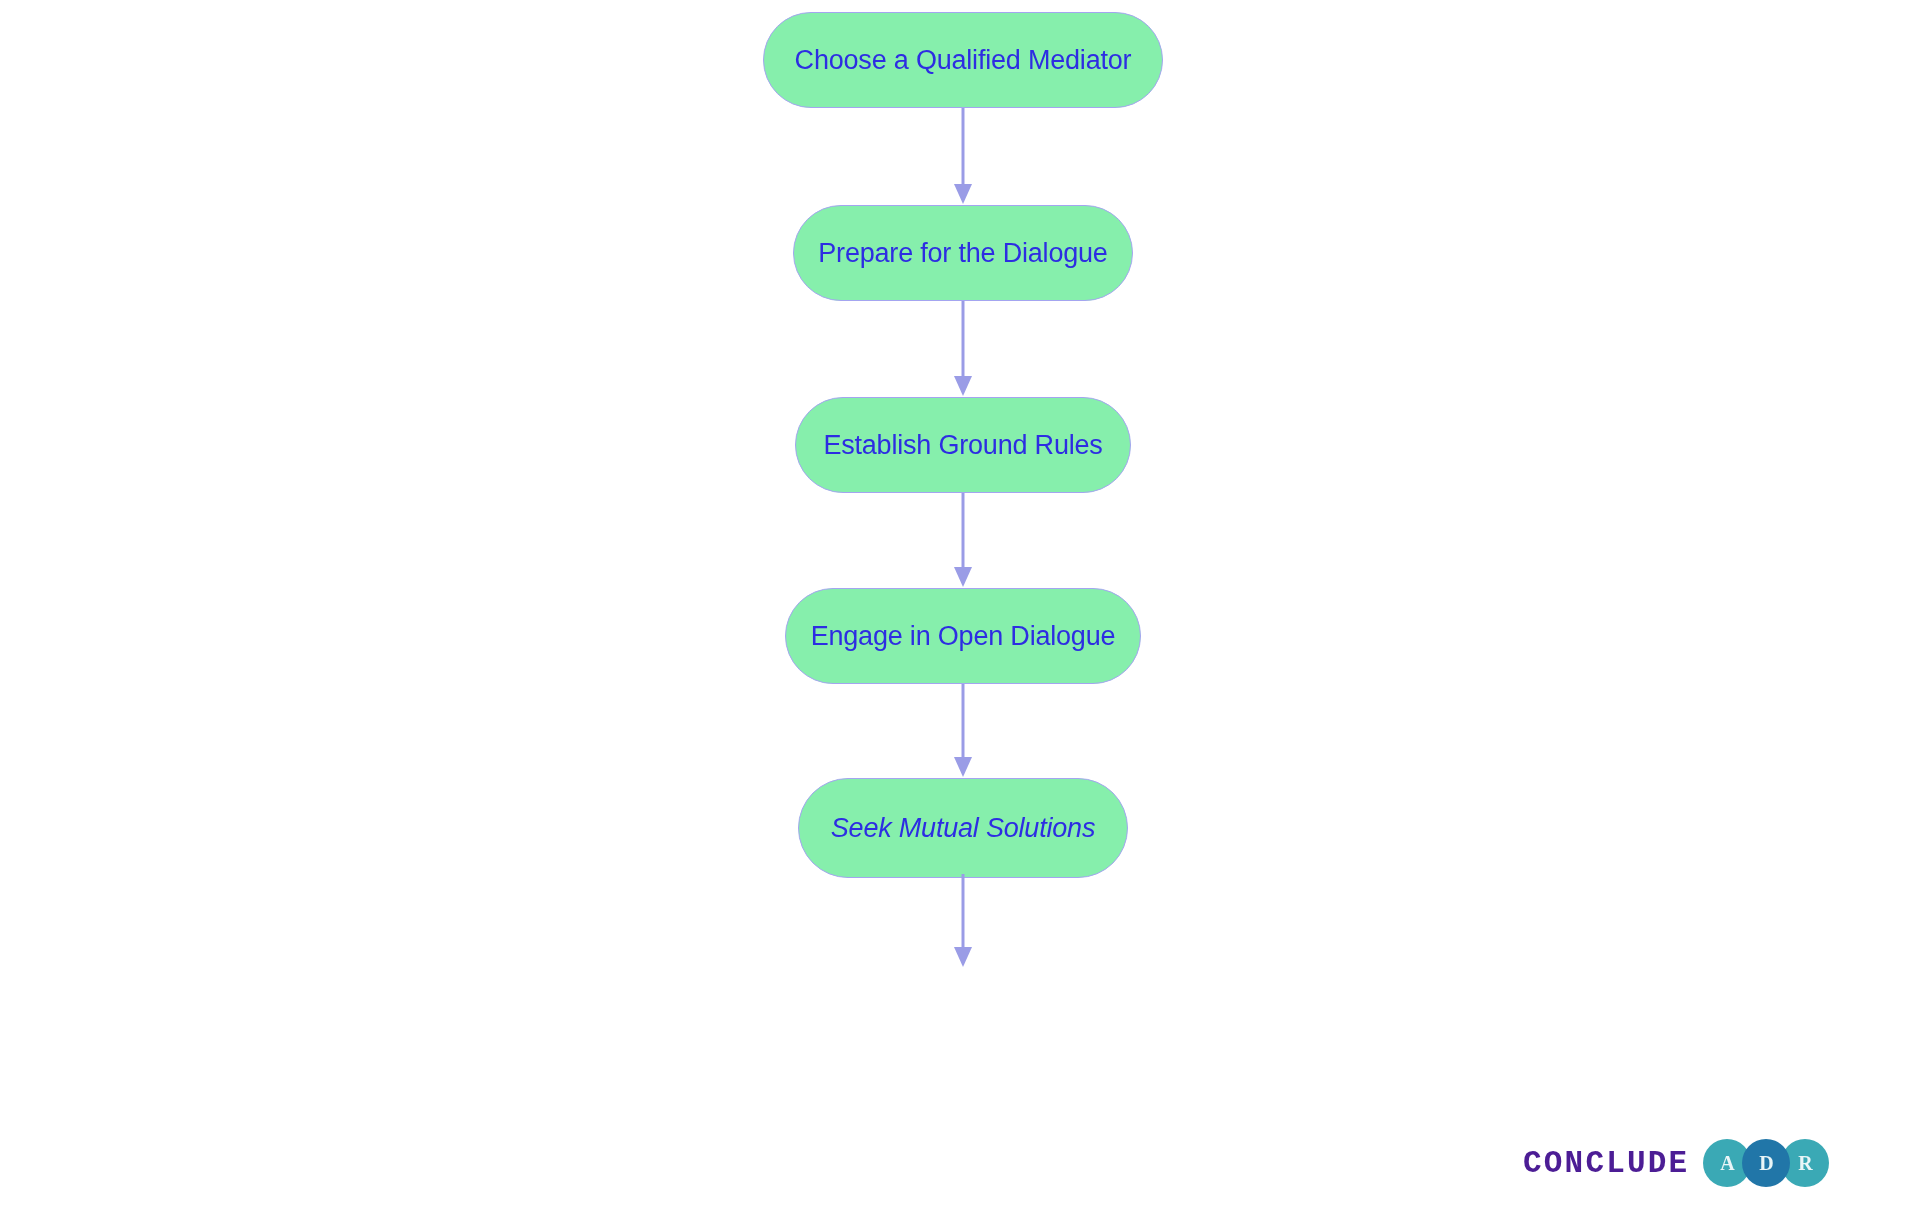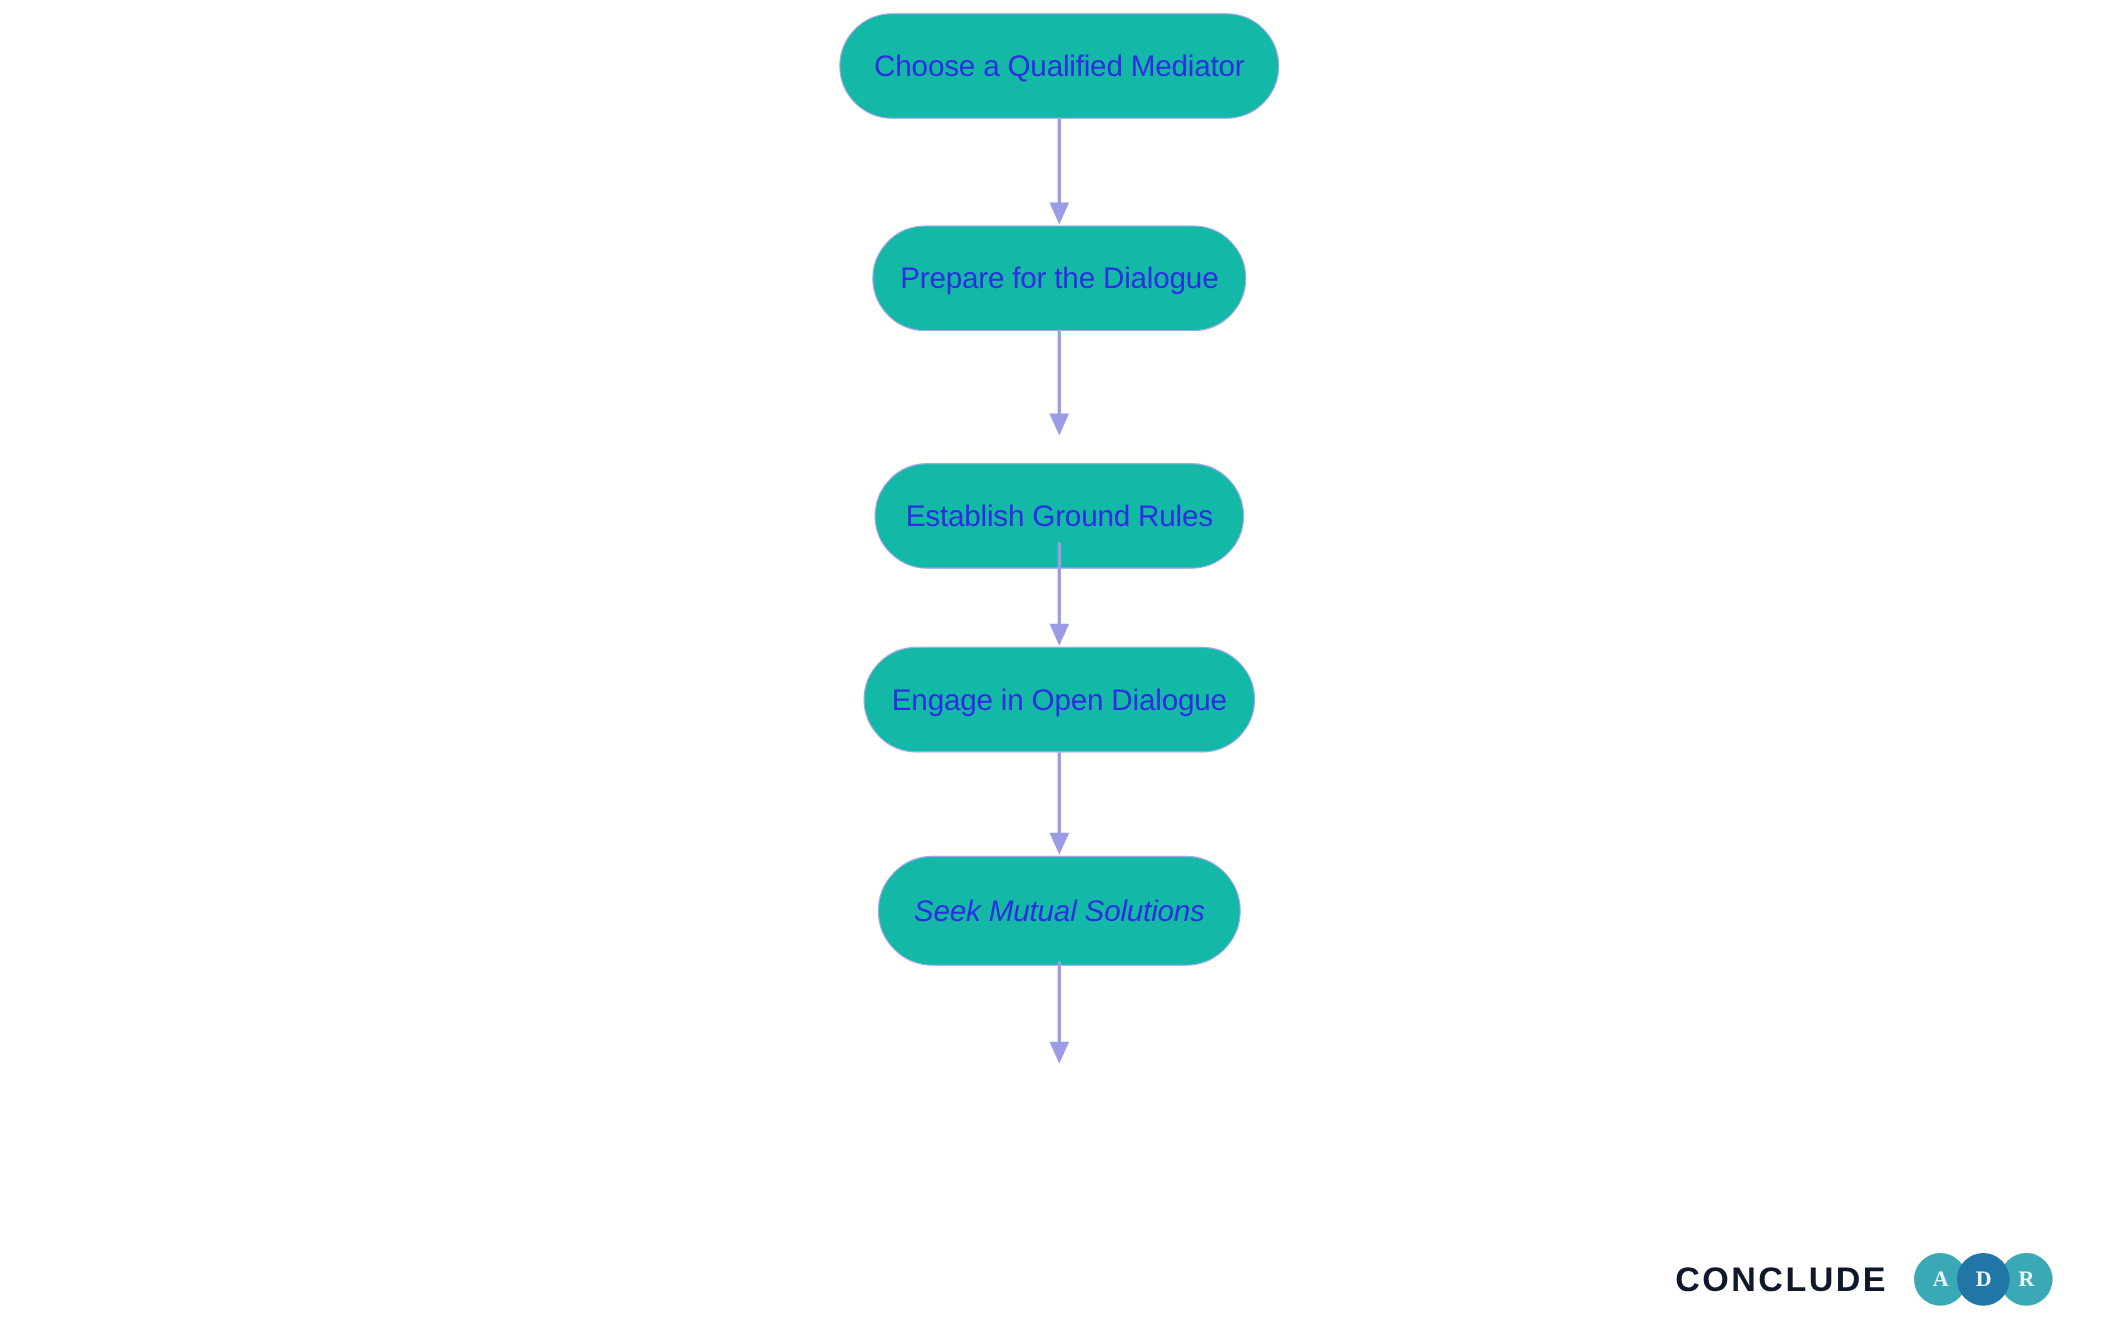--- a/index.html
+++ b/index.html
@@ -18,21 +18,21 @@
   #flowchart-canvas {
     position: absolute;
     inset: 0;
     width: 1920px;
     height: 1215px;
   }
 
   .flow-node {
     position: absolute;
     box-sizing: border-box;
-    background: #14b8a6;
+    background: #86efac;
     border: 1.5px solid #a4a5f0;
     border-radius: 52px;
     display: flex;
     align-items: center;
     justify-content: center;
     color: #2d2de2;
     font-family: "Liberation Sans", sans-serif;
     font-size: 27px;
     font-weight: 400;
     letter-spacing: -0.2px;
@@ -55,27 +55,27 @@
   
   #brand-logo {
     position: absolute;
     left: 1523px;
     top: 1133px;
     display: flex;
     align-items: center;
     height: 60px;
   }
   .brand-wordmark {
-    font-family: Liberation Sans, sans-serif;
+    font-family: Liberation Mono, monospace;
     font-size: 31px;
     font-weight: 700;
     letter-spacing: 2.2px;
-    color: #0f172a;
+    color: #4c1d95;
     line-height: 1;
-    margin-right: 24px;
+    margin-right: 14px;
     white-space: nowrap;
   }
   .brand-circles {
     position: relative;
     width: 126px;
     height: 48px;
   }
   .brand-circle {
     position: absolute;
     top: 0;
@@ -101,21 +101,21 @@
 <div id="flowchart-canvas">
 
   <div class="flow-node" style="left:763px; top:12px; width:400px; height:96px;">
     <span class="node-label">Choose a Qualified Mediator</span>
   </div>
 
   <div class="flow-node" style="left:793px; top:205px; width:340px; height:96px;">
     <span class="node-label">Prepare for the Dialogue</span>
   </div>
 
-  <div class="flow-node" style="left:795px; top:397px; width:336px; height:96px;margin-top:24px;">
+  <div class="flow-node" style="left:795px; top:397px; width:336px; height:96px;">
     <span class="node-label">Establish Ground Rules</span>
   </div>
 
   <div class="flow-node" style="left:785px; top:588px; width:356px; height:96px;text-align:right;">
     <span class="node-label">Engage in Open Dialogue</span>
   </div>
 
   <div class="flow-node" style="left:798px; top:778px; width:330px; height:100px;font-style:italic;">
     <span class="node-label">Seek Mutual Solutions</span>
   </div>

